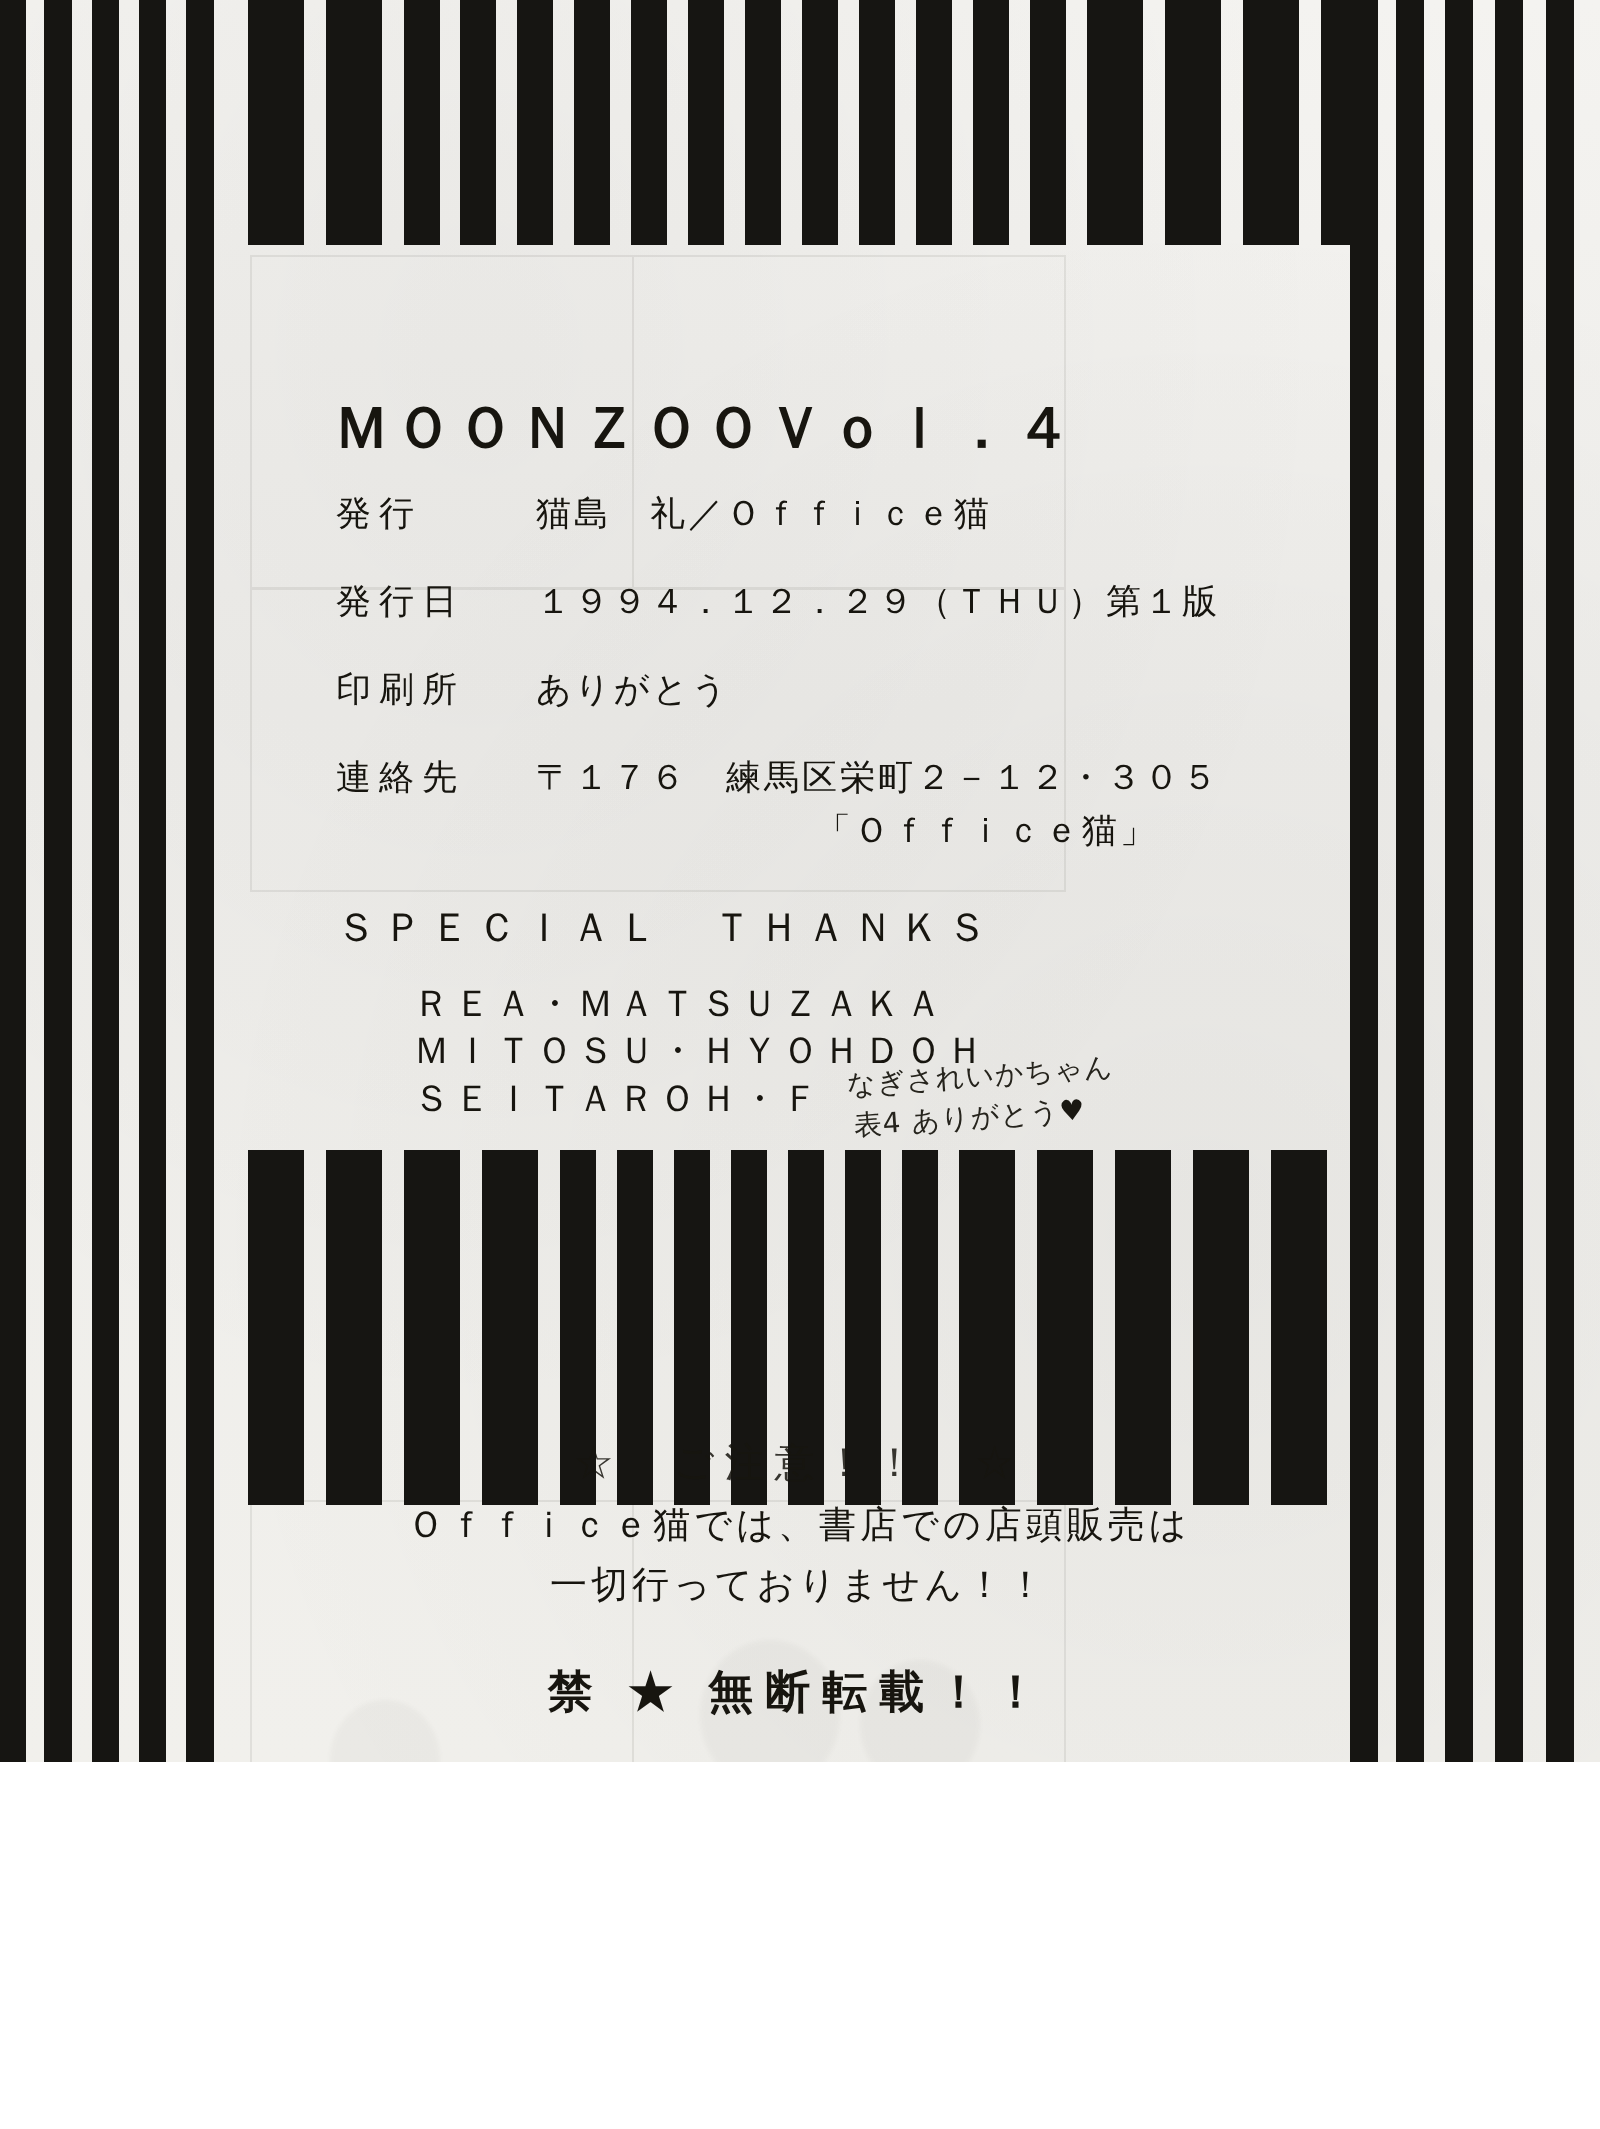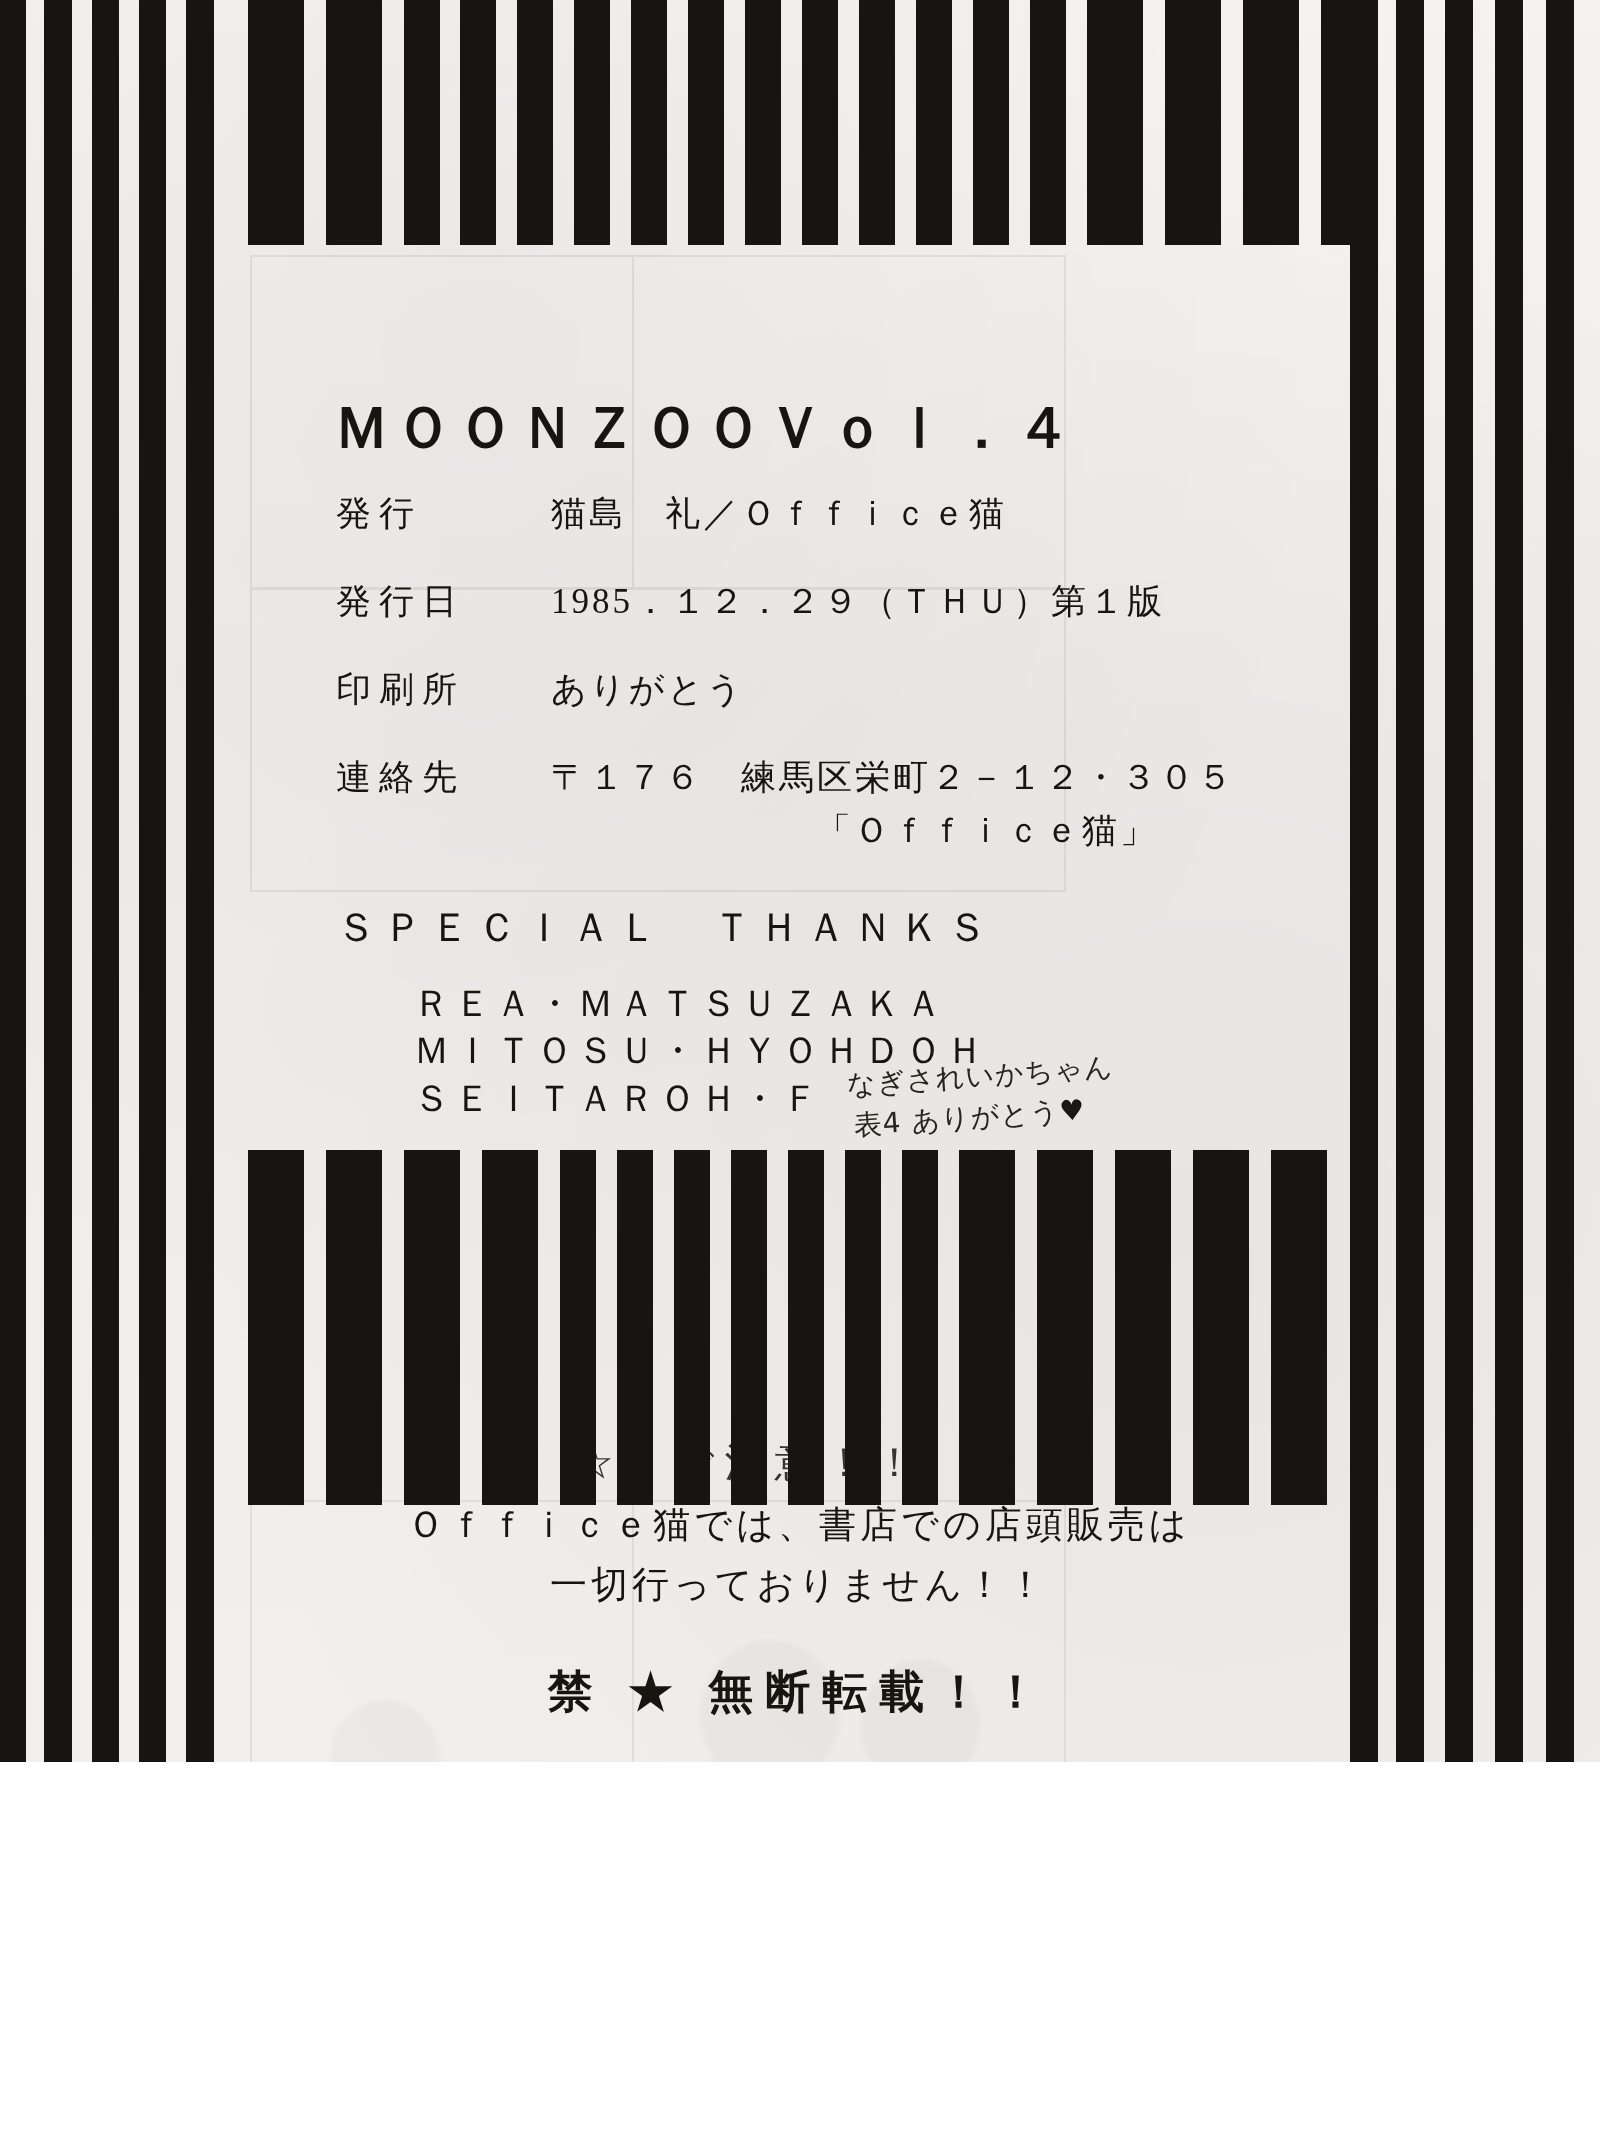--- a/index.html
+++ b/index.html
@@ -95,21 +95,20 @@
     top: 245px;
     width: 960px;
   }
   .crow {
     display: flex;
     align-items: center;
     margin-bottom: 41px;
     font-size: 35px;
     letter-spacing: 3px;
     white-space: nowrap;
-    gap: 15px;
   }
   .crow .k {
     width: 200px;
     flex: none;
     letter-spacing: 8px;
   }
   .crow .v { letter-spacing: 3px; }
   .crow.addr { margin-bottom: 6px; }
   .addr2 {
     font-size: 35px;
@@ -286,21 +285,21 @@
 
     <div class="colophon">
 
       <div class="crow">
         <span class="k">発行</span>
         <span class="v">猫島　礼／Ｏｆｆｉｃｅ猫</span>
       </div>
 
       <div class="crow">
         <span class="k">発行日</span>
-        <span class="v">1985．１２．２９（ＴＨＵ）第１版</span>
+        <span class="v">１９９４．１２．２９（ＴＨＵ）第１版</span>
       </div>
 
       <div class="crow">
         <span class="k">印刷所</span>
         <span class="v">ありがとう</span>
       </div>
 
       <div class="crow addr">
         <span class="k">連絡先</span>
         <span class="v">〒１７６　練馬区栄町２－１２・３０５</span>

